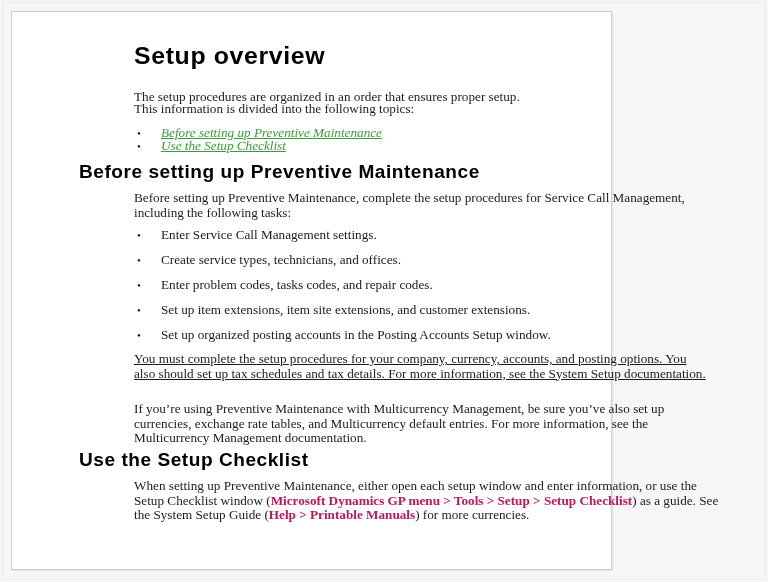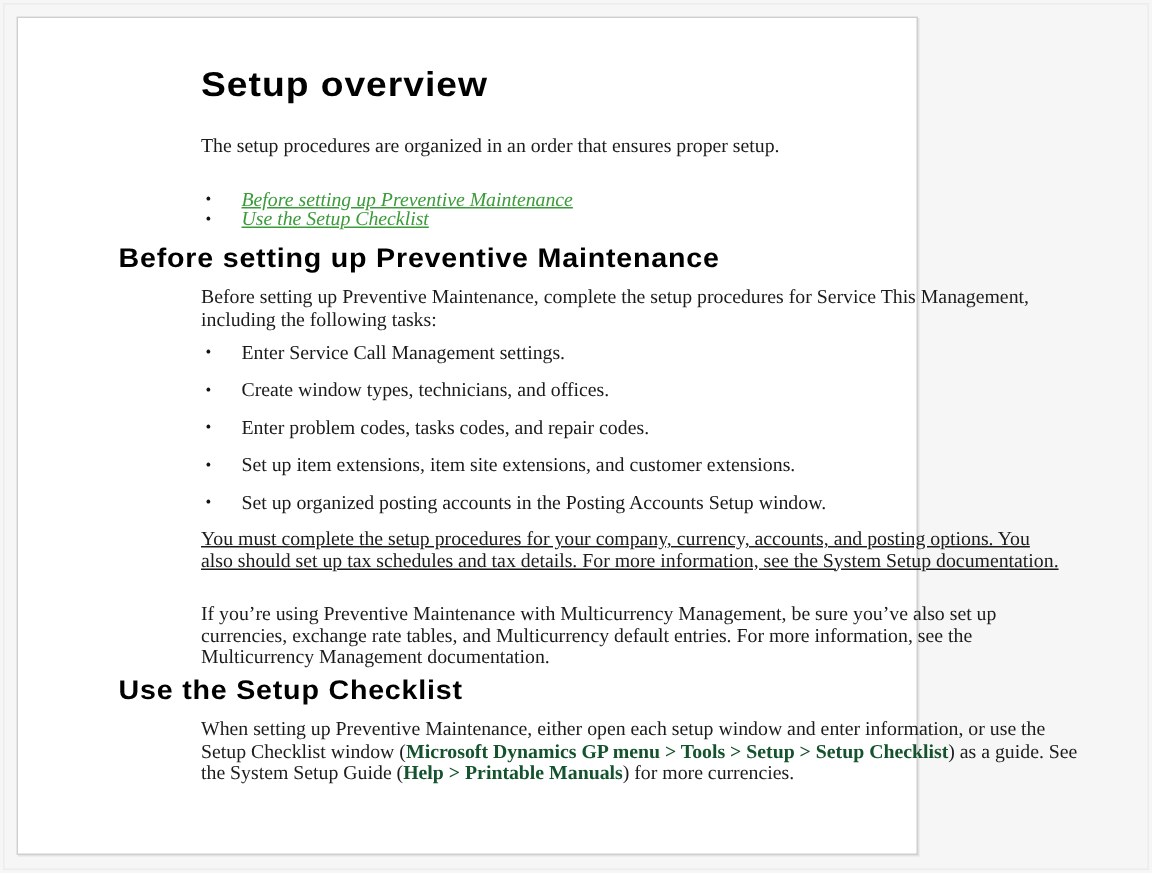--- a/index.html
+++ b/index.html
@@ -61,21 +61,21 @@
     }
     .p {
       position: absolute;
       left: 122px;
       width: 580px;
       margin: 0;
       font-size: 13.2px;
       line-height: 14.5px;
       color: #1c1c1c;
     }
-    .p b { color: #14532d; }
+    .p b { color: #be185d; }
     .bullet-row {
       position: absolute;
       left: 125px;
       width: 580px;
       font-size: 13.2px;
       line-height: 14.5px;
       white-space: nowrap;
     }
     .bullet-row .dot {
       position: absolute;
@@ -100,41 +100,42 @@
 </head>
 <body>
 
 <div class="outer-edge"></div>
 
 <div class="page">
 
   <h1 class="h1" style="top:31px;">Setup overview</h1>
 
   <p class="p" style="top:65px;margin-top:13px;">The setup procedures are organized in an order that ensures proper setup.</p>
+  <p class="p" style="top:90px;">This information is divided into the following topics:</p>
 
   <div class="bullet-row" style="top:114px;">
     <span class="dot">•</span>
     <span class="txt link">Before setting up Preventive Maintenance</span>
   </div>
   <div class="bullet-row" style="top:127px;">
     <span class="dot">•</span>
     <span class="txt link">Use the Setup Checklist</span>
   </div>
 
   <h2 class="h2" style="top:150px;">Before setting up Preventive Maintenance</h2>
 
-  <p class="p" style="top:179px;">Before setting up Preventive Maintenance, complete the setup procedures for Service This Management, including the following tasks:</p>
+  <p class="p" style="top:179px;">Before setting up Preventive Maintenance, complete the setup procedures for Service Call Management, including the following tasks:</p>
 
   <div class="bullet-row" style="top:216px;">
     <span class="dot">•</span>
     <span class="txt">Enter Service Call Management settings.</span>
   </div>
   <div class="bullet-row" style="top:241px;">
     <span class="dot">•</span>
-    <span class="txt">Create window types, technicians, and offices.</span>
+    <span class="txt">Create service types, technicians, and offices.</span>
   </div>
   <div class="bullet-row" style="top:266px;">
     <span class="dot">•</span>
     <span class="txt">Enter problem codes, tasks codes, and repair codes.</span>
   </div>
   <div class="bullet-row" style="top:291px;">
     <span class="dot">•</span>
     <span class="txt">Set up item extensions, item site extensions, and customer extensions.</span>
   </div>
   <div class="bullet-row" style="top:316px;">

